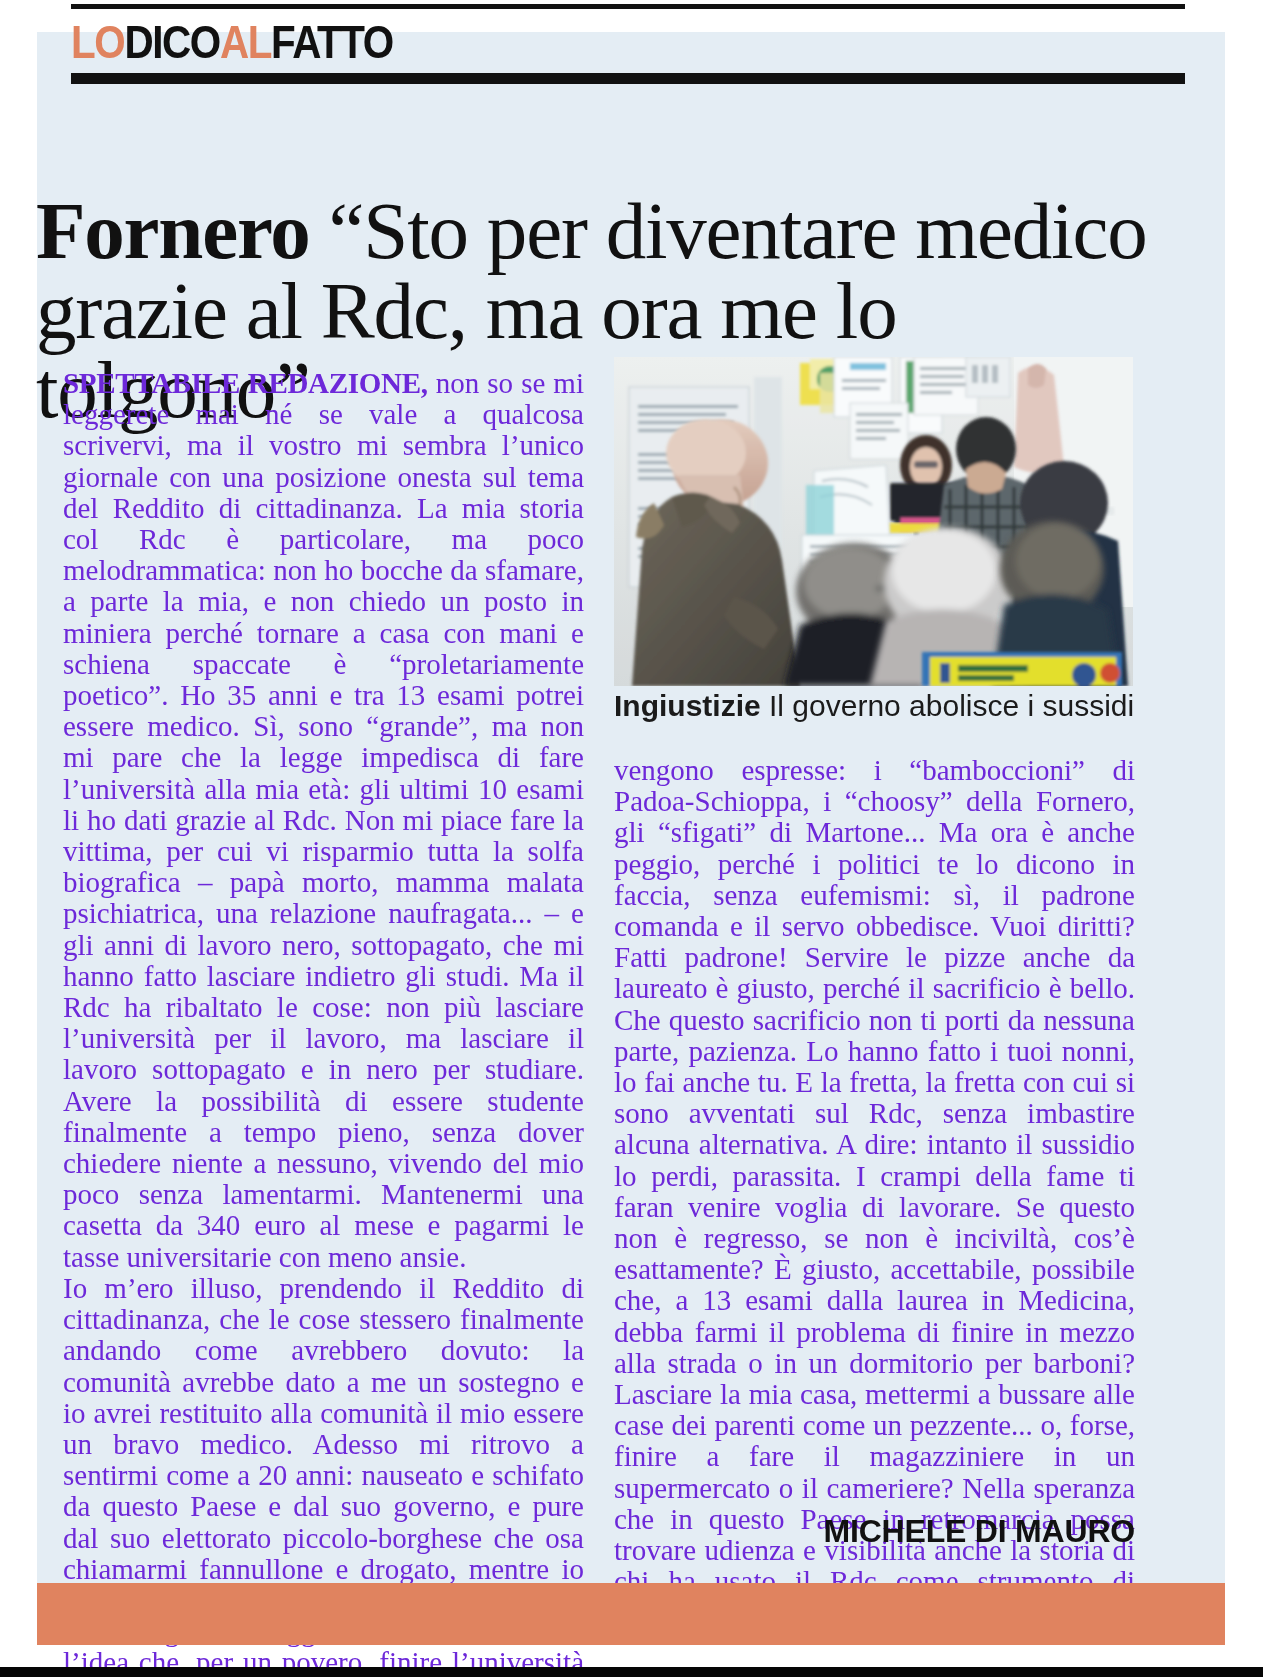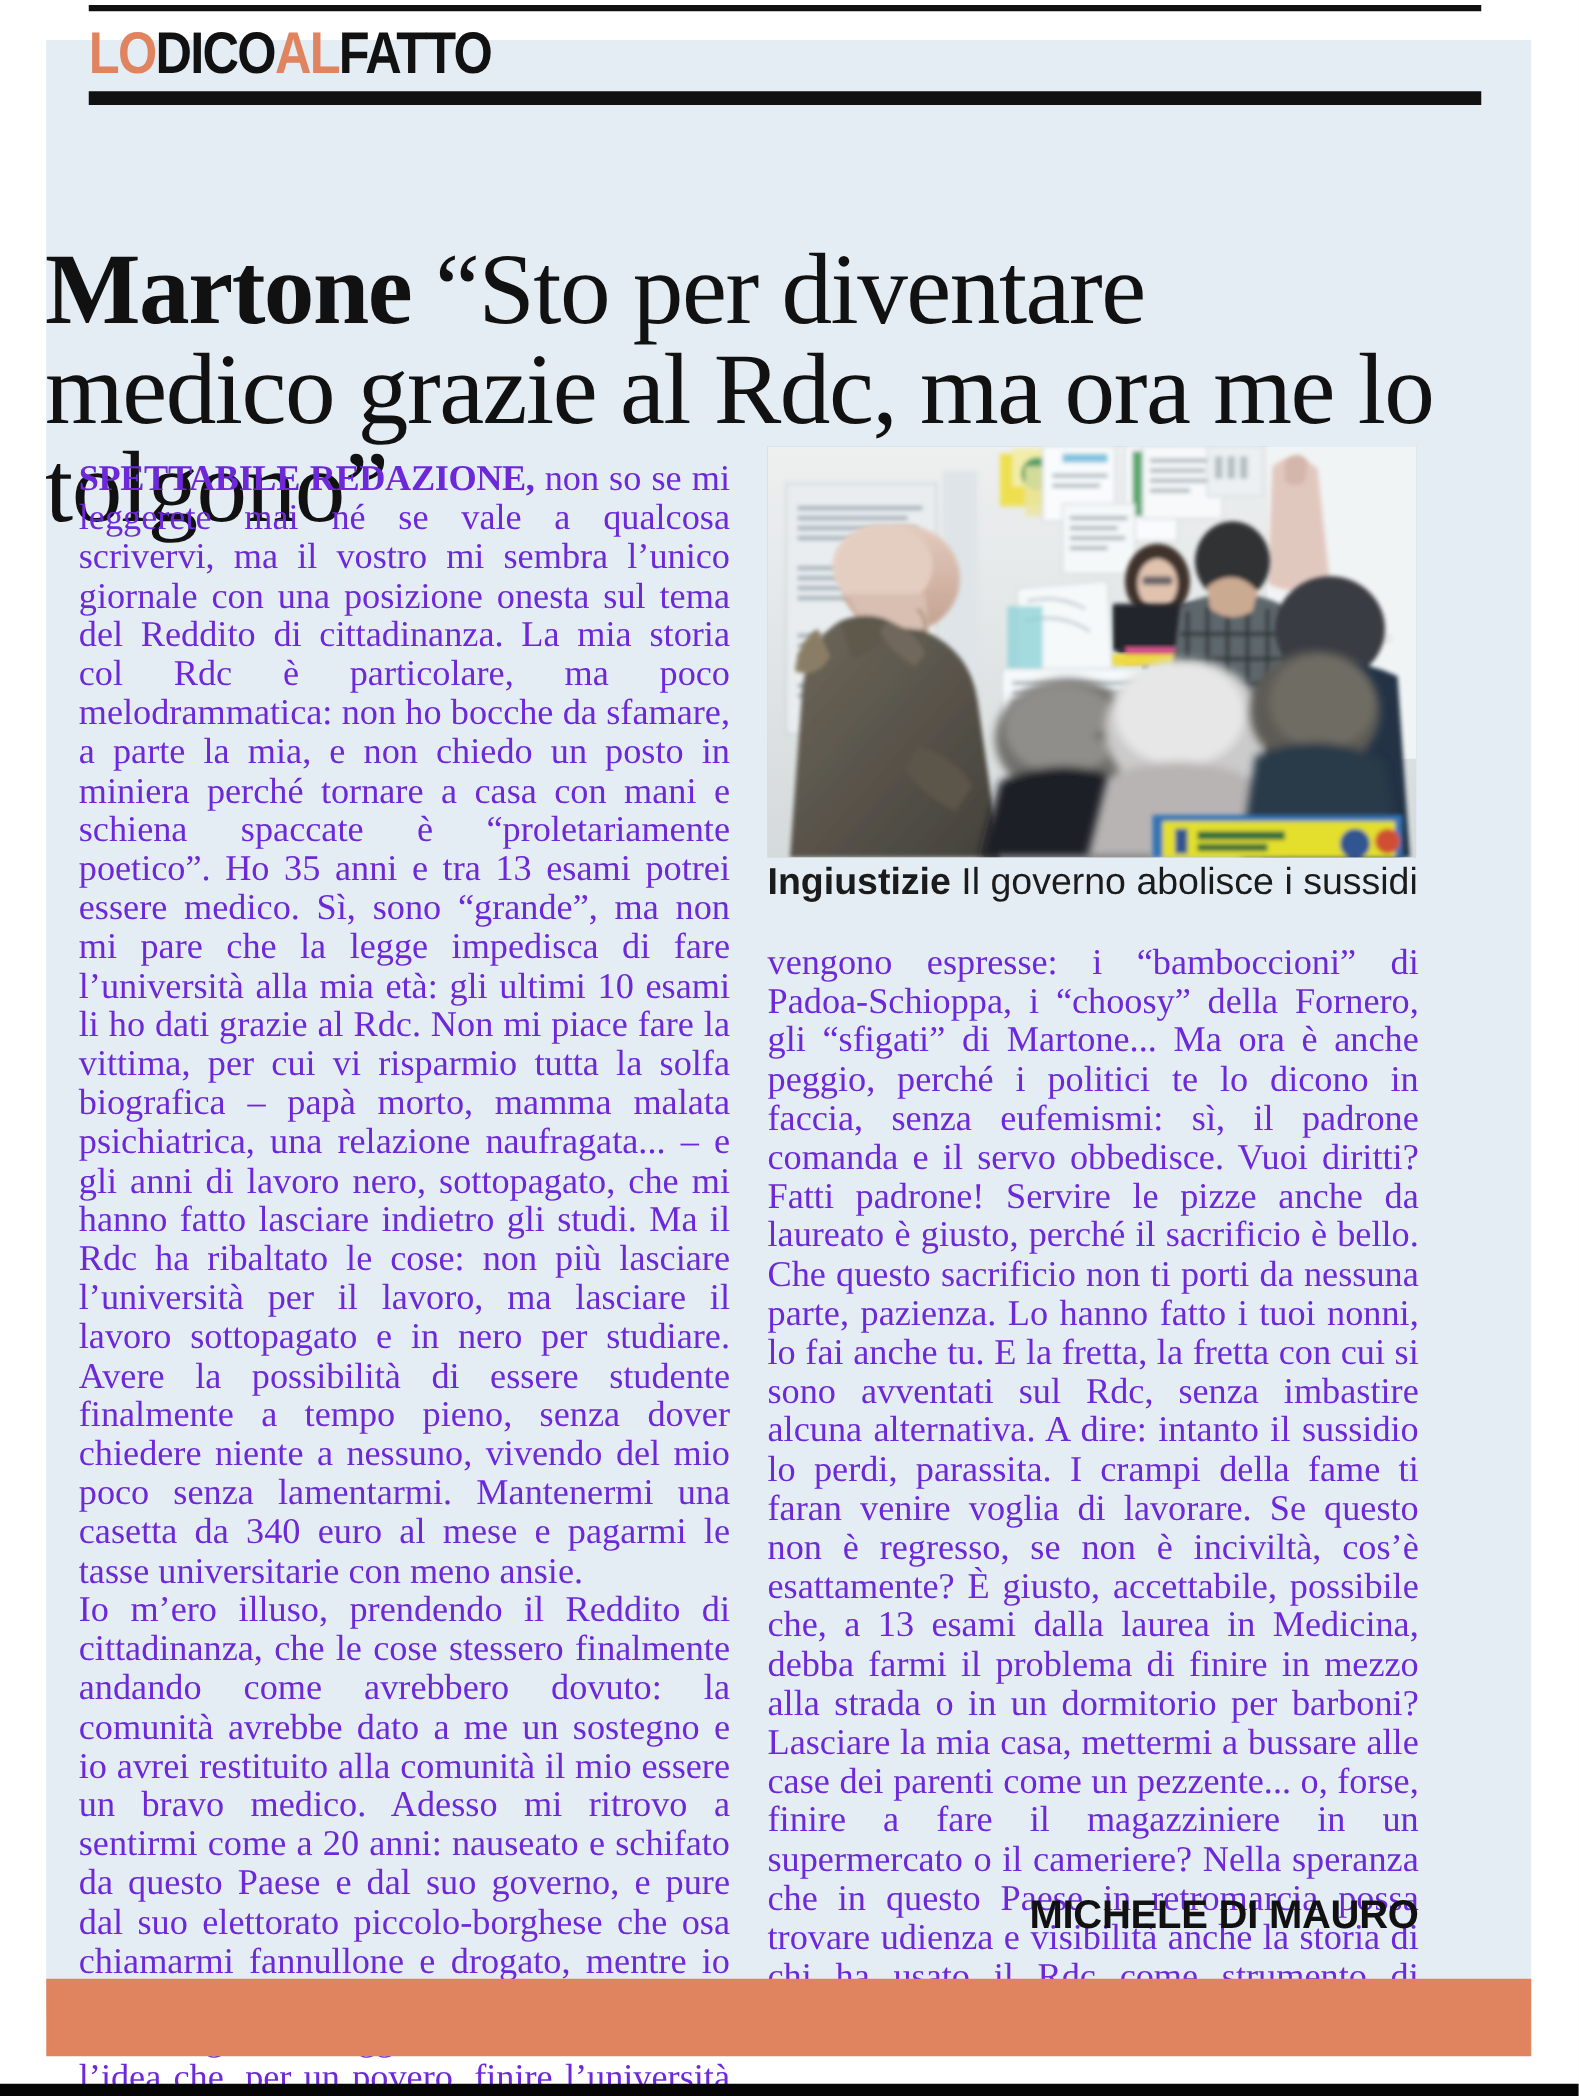--- a/index.html
+++ b/index.html
@@ -175,21 +175,21 @@
 <div id="page"></div>
 
 <div id="masthead-block">
   <div class="rule-thin"></div>
   <div id="masthead">
     <span class="mh-orange">LO</span><span class="mh-black">DICO</span><span class="mh-orange">AL</span><span class="mh-black">FATTO</span>
   </div>
   <div class="rule-thick"></div>
 </div>
 
-<h1 id="headline"><span class="hl-strong">Martone</span><span class="hl-quote"> “Sto per diventare medico grazie al Rdc, ma ora me lo tolgono”</span></h1>
+<h1 id="headline"><span class="hl-strong">Fornero</span><span class="hl-quote"> “Sto per diventare medico grazie al Rdc, ma ora me lo tolgono”</span></h1>
 
 <div id="photo-wrap">
   <div id="photo">
     <svg width="519" height="329" viewBox="0 0 519 329" preserveAspectRatio="none">
       <defs>
         <linearGradient id="wallg" x1="0" y1="0" x2="0" y2="1">
           <stop offset="0" stop-color="#f3f4f2"></stop>
           <stop offset="1" stop-color="#d9dcdc"></stop>
         </linearGradient>
         <linearGradient id="coatg" x1="0" y1="0" x2="1" y2="1">

